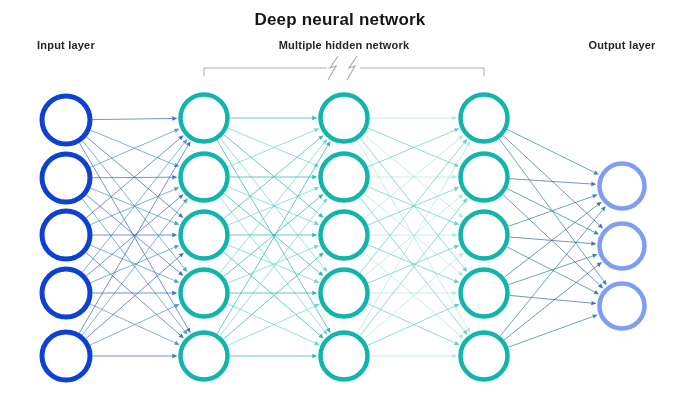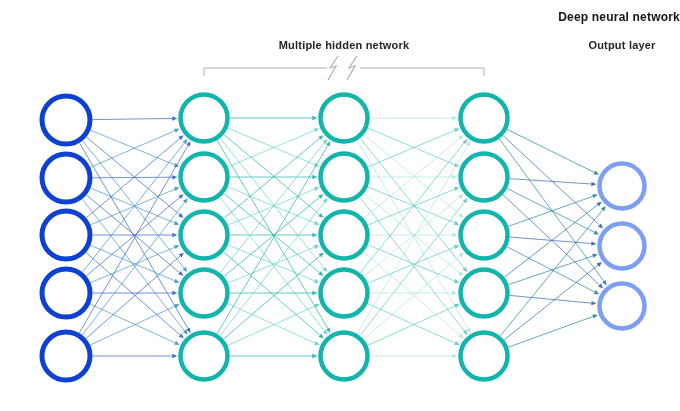--- a/index.html
+++ b/index.html
@@ -1,37 +1,38 @@
 <!DOCTYPE html>
 <html><head>
 <meta charset="utf-8">
 <style>
   html,body{margin:0;padding:0;background:#ffffff;}
   .canvas{
     position:relative;width:680px;height:411px;background:#ffffff;
     overflow:hidden;font-family:"Liberation Sans",sans-serif;
   }
   .title{
-    position:absolute;top:10px;left:0;width:100%;text-align:right;
-    font-size:12px;font-weight:700;color:#13171a;letter-spacing:.2px;
+    position:absolute;top:10px;left:0;width:100%;text-align:center;
+    font-size:17px;font-weight:700;color:#13171a;letter-spacing:.2px;
   }
   .layer-label{
     position:absolute;top:39px;font-size:11px;font-weight:700;
     color:#21262a;text-align:center;letter-spacing:.2px;
   }
   .label-input{left:6px;width:120px;}
   .label-hidden{left:244px;width:200px;}
   .label-output{left:562px;width:120px;}
   svg{position:absolute;top:0;left:0;}
 </style>
 </head>
 <body>
 
 <div class="canvas">
   <div class="title">Deep neural network</div>
+  <div class="layer-label label-input">Input layer</div>
   <div class="layer-label label-hidden">Multiple hidden network</div>
   <div class="layer-label label-output">Output layer</div>
   <svg width="680" height="411" viewBox="0 0 680 411">
       <line x1="92.49721740955815" y1="119.61598235638321" x2="172.25333385835958" y2="118.46009661074841" stroke="#2f5ec5" stroke-width="0.75" opacity="0.9"></line>
       <polygon points="177.2528088412951,118.38764045157544 172.2852145683957,120.65986560324002 172.22145314832346,116.2603276182568" fill="#2f5ec5" opacity="0.9"></polygon>
       <line x1="90.49292780198566" y1="130.11664409212452" x2="174.65469970894173" y2="164.87911509717156" stroke="#3f8fc9" stroke-width="0.75" opacity="0.9"></line>
       <polygon points="179.27600684139185,166.78791586927053 173.8148273692182,166.9124902354496 175.49457204866528,162.84573995889352" fill="#3f8fc9" opacity="0.9"></polygon>
       <line x1="86.35786390933046" y1="136.96488659110872" x2="179.6089743727833" y2="214.67414531065276" stroke="#2f5ec5" stroke-width="0.75" opacity="0.9"></line>
       <polygon points="183.4500807707702,217.87506730897516 178.20056869352146,216.364232125767 181.01738005204516,212.98405849553853" fill="#2f5ec5" opacity="0.9"></polygon>
       <line x1="82.52519549195755" y1="140.71636826165692" x2="184.20094502378672" y2="268.17944557329787" stroke="#3f8fc9" stroke-width="0.75" opacity="0.9"></line>

